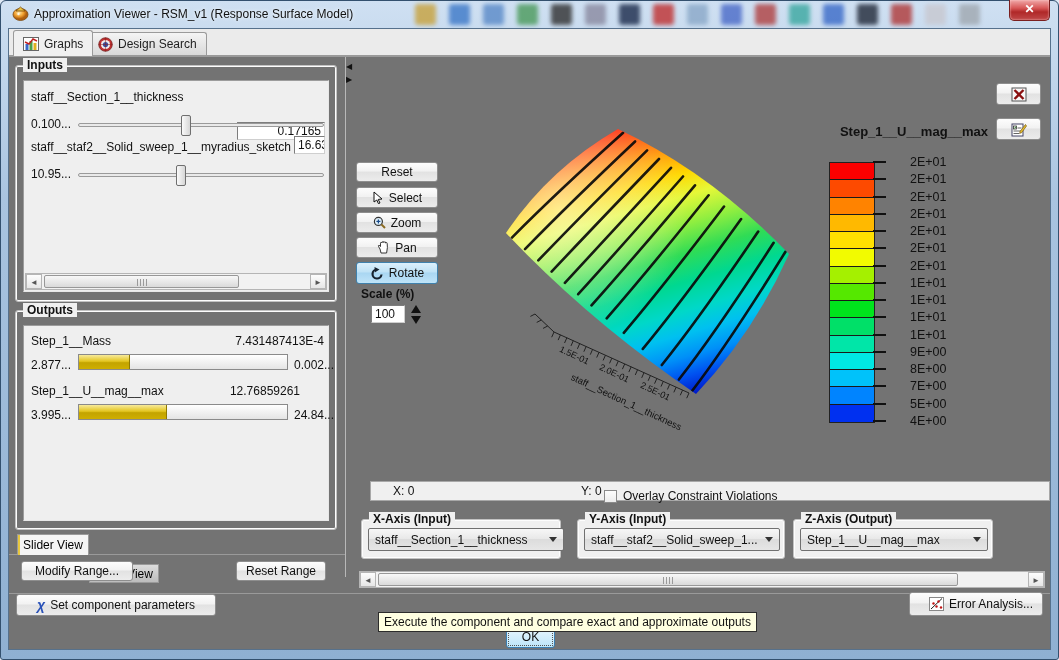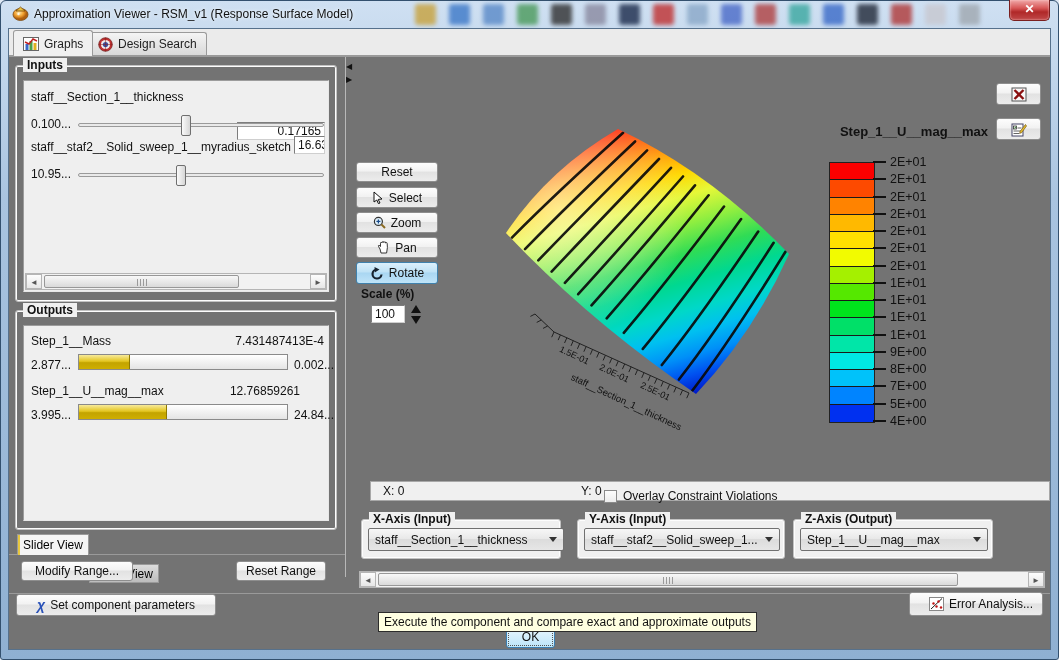--- a/index.html
+++ b/index.html
@@ -46,21 +46,21 @@
   
   .combo{position:absolute;height:23px;background:linear-gradient(#f7f7f7,#e9e9e9 45%,#dcdcdc 50%,#e6e6e6);border:1px solid #707070;border-radius:2px;box-sizing:border-box;display:flex;align-items:center;font-size:12px;color:#111;padding:0 6px;}
   .combo .cval{flex:1;overflow:hidden;white-space:nowrap;}
   .combo .carr{width:0;height:0;border-left:4px solid transparent;border-right:4px solid transparent;border-top:5px solid #333;margin-left:4px;}
   
   .legend-title{position:absolute;left:790px;top:95px;width:230px;text-align:center;font-size:13px;font-weight:bold;color:#111;}
   .legend-bar{position:absolute;left:820px;top:133px;width:44px;height:259px;border:1px solid #222;box-sizing:content-box;}
   .lband{width:100%;height:17.27px;box-sizing:border-box;border-bottom:1px solid #1a1a1a;}
   .lband:last-child{border-bottom:none;}
   .legend-ticks{position:absolute;left:864px;top:133px;width:80px;height:260px;}
-  .ltick{position:absolute;display:flex;align-items:center;height:14px;}
+  .ltick{position:absolute;display:flex;align-items:center;height:14px;gap:20px;}
   .ltline{width:13px;height:2px;background:#111;margin-right:4px;}
   .ltlab{font-size:12.5px;color:#111;}
   
   .statusbar{position:absolute;left:361px;top:452px;width:680px;height:20px;border:1px solid #a8a8a8;background:#f0f0f0;box-sizing:border-box;font-size:12px;color:#111;}
   
   .cbox{position:absolute;width:13px;height:13px;background:linear-gradient(#fdfdfd,#ececec);border:1px solid #8a8a8a;box-sizing:border-box;}
   
   .tooltip{position:absolute;left:378px;top:612px;background:#ffffe1;border:1px solid #2c2c2c;font-size:12px;color:#111;padding:2px 5px;white-space:nowrap;z-index:60;}
   
   .okbtn{position:absolute;left:506px;top:626px;width:47px;height:20px;background:linear-gradient(#eaf6fd,#bde6fa);border:1px solid #3c7fb1;border-radius:3px;font-size:12px;color:#111;display:flex;align-items:center;justify-content:center;outline:1px dotted #555;outline-offset:-3px;}
@@ -430,21 +430,21 @@
         <rect x="2.5" y="4" width="3" height="3" fill="none" stroke="#333" stroke-width="0.8"></rect>
         <path d="M3 5.5 L3.8 6.3 L5.2 4.4" stroke="#2a7a2a" stroke-width="0.9" fill="none"></path>
         <line x1="6.5" y1="6" x2="10.5" y2="6" stroke="#555" stroke-width="0.9"></line>
         <line x1="2.5" y1="9" x2="10.5" y2="9" stroke="#555" stroke-width="0.9"></line>
         <line x1="2.5" y1="11.5" x2="8.5" y2="11.5" stroke="#555" stroke-width="0.9"></line>
         <path d="M9 9.5 L14.5 2.5 L15.5 4 L10.5 10.8 L8.8 11.3 Z" fill="#e8c030" stroke="#7a5a10" stroke-width="0.7"></path>
       </svg>
     </div>
 
     <div class="statusbar">
-      <span style="position:absolute;left:12px;top:2px;">X: 0</span>
+      <span style="position:absolute;left:22px;top:2px;">X: 0</span>
       <span style="position:absolute;left:210px;top:2px;">Y: 0</span>
     </div>
 
     <span class="cbox" style="left:595px;top:461px;"></span>
     <span class="lbl" style="position:absolute;left:614px;top:460px;">Overlay Constraint Violations</span>
 
     <div class="gbox" style="left:352px;top:490px;width:200px;height:40px;background:#f0f0f0;">
       <span class="glab" style="background:#f0f0f0;">X-Axis (Input)</span>
       <div class="combo" style="left:6px;top:8px;width:196px;">
         <span class="cval">staff__Section_1__thickness</span>

